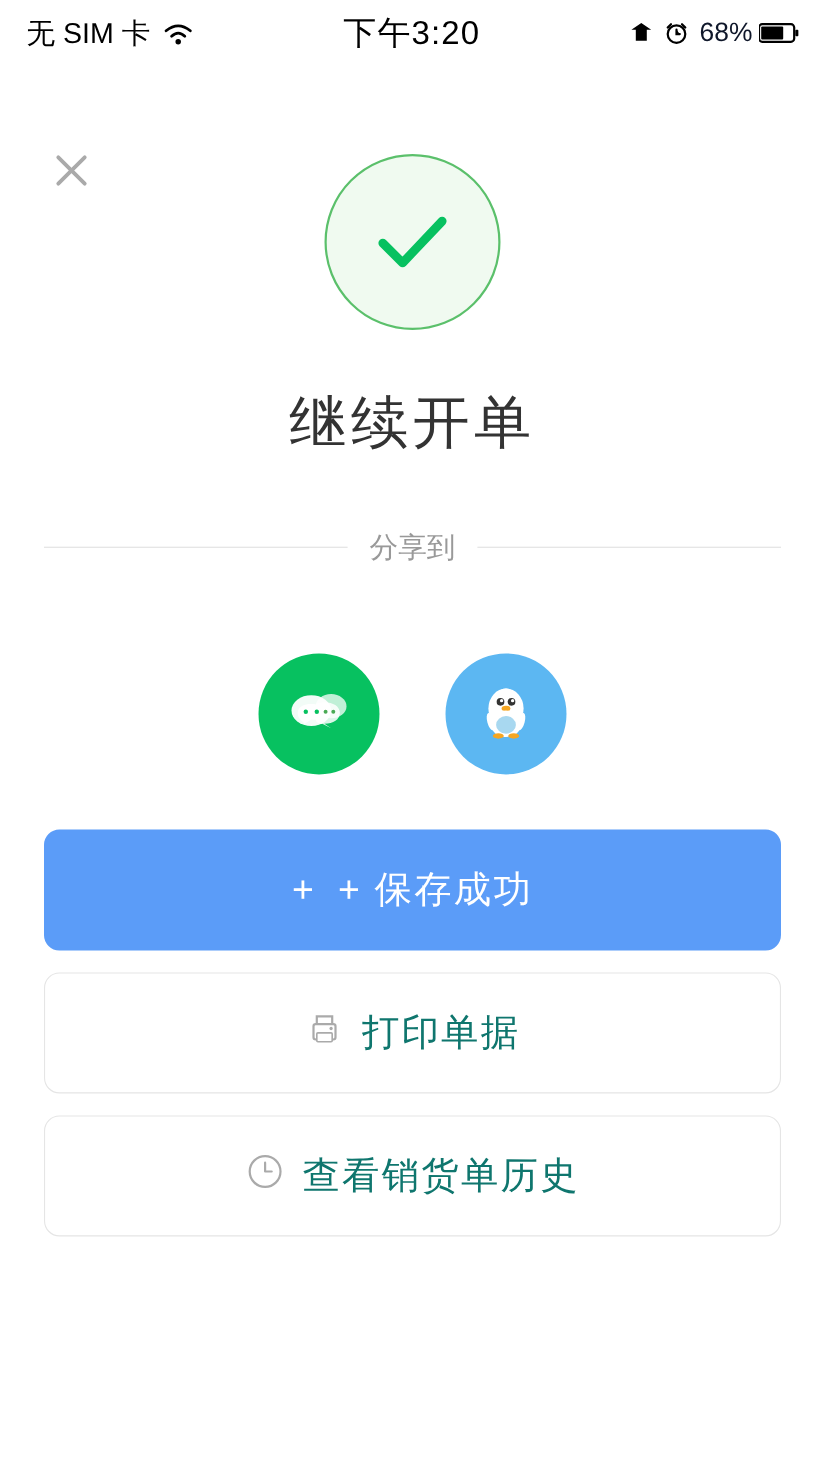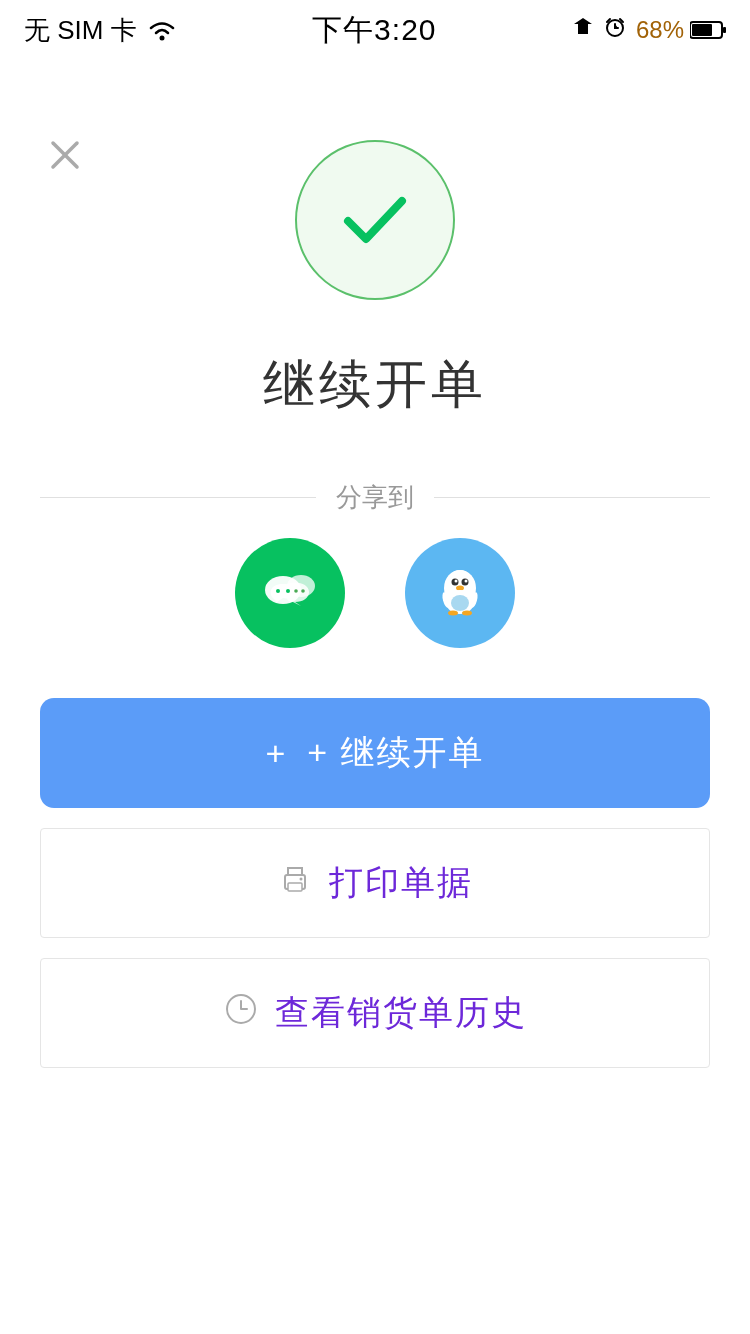--- a/index.html
+++ b/index.html
@@ -37,24 +37,24 @@
 
     .status-center {
       font-size: 30px;
       font-weight: 400;
       color: #000;
       letter-spacing: 1px;
     }
 
     .status-right {
       display: flex;
-      align-items: flex-start;
+      align-items: center;
       gap: 10px;
       font-size: 24px;
-      color: #a16207;
+      color: #0f172a;
     }
 
     .battery-block {
       display: flex;
       align-items: center;
       gap: 6px;
       font-size: 24px;
     }
 
     
@@ -116,21 +116,21 @@
     .share-section {
       width: 100%;
       padding: 0 40px;
       margin-bottom: 50px;
     }
 
     .share-divider {
       display: flex;
       align-items: center;
       gap: 20px;
-      margin-bottom: 23px;
+      margin-bottom: 79px;
     }
 
     .divider-line {
       flex: 1;
       height: 1px;
       background: #e0e0e0;
     }
 
     .share-label {
       font-size: 26px;
@@ -184,22 +184,22 @@
       gap: 16px;
       cursor: pointer;
       letter-spacing: 2px;
     }
 
     .btn-secondary {
       width: 100%;
       height: 110px;
       background: #ffffff;
       border: 1px solid #e5e5e5;
-      border-radius: 4px;
-      color: #6d28d9;
+      border-radius: 14px;
+      color: #0f766e;
       font-size: 34px;
       display: flex;
       align-items: center;
       justify-content: center;
       gap: 16px;
       cursor: pointer;
       letter-spacing: 2px;
     }
   </style>
 </head>
@@ -303,21 +303,21 @@
           <ellipse cx="19" cy="40" rx="3" ry="8" fill="white" transform="rotate(-15 19 40)"></ellipse>
           <ellipse cx="47" cy="40" rx="3" ry="8" fill="white" transform="rotate(15 47 40)"></ellipse>
         </svg>
       </div>
     </div>
   </div>
 
   <div class="action-buttons">
     <button class="btn-primary">
       <span style="font-size:34px;font-weight:300;">+</span>
-      <span style="margin-left:4px;">+ 继续开单</span>
+      <span style="margin-left:4px;">+ 保存成功</span>
     </button>
 
     <button class="btn-secondary">
       <span>
         <svg width="36" height="36" viewBox="0 0 36 36" fill="none">
           <rect x="8" y="14" width="20" height="14" rx="2" stroke="#aaa" stroke-width="2" fill="none"></rect>
           <rect x="11" y="22" width="14" height="8" rx="1" fill="white" stroke="#aaa" stroke-width="1.5"></rect>
           <path d="M11 14 L11 7 L25 7 L25 14" stroke="#aaa" stroke-width="2" fill="none"></path>
           <circle cx="24" cy="18" r="1.5" fill="#aaa"></circle>
         </svg>

